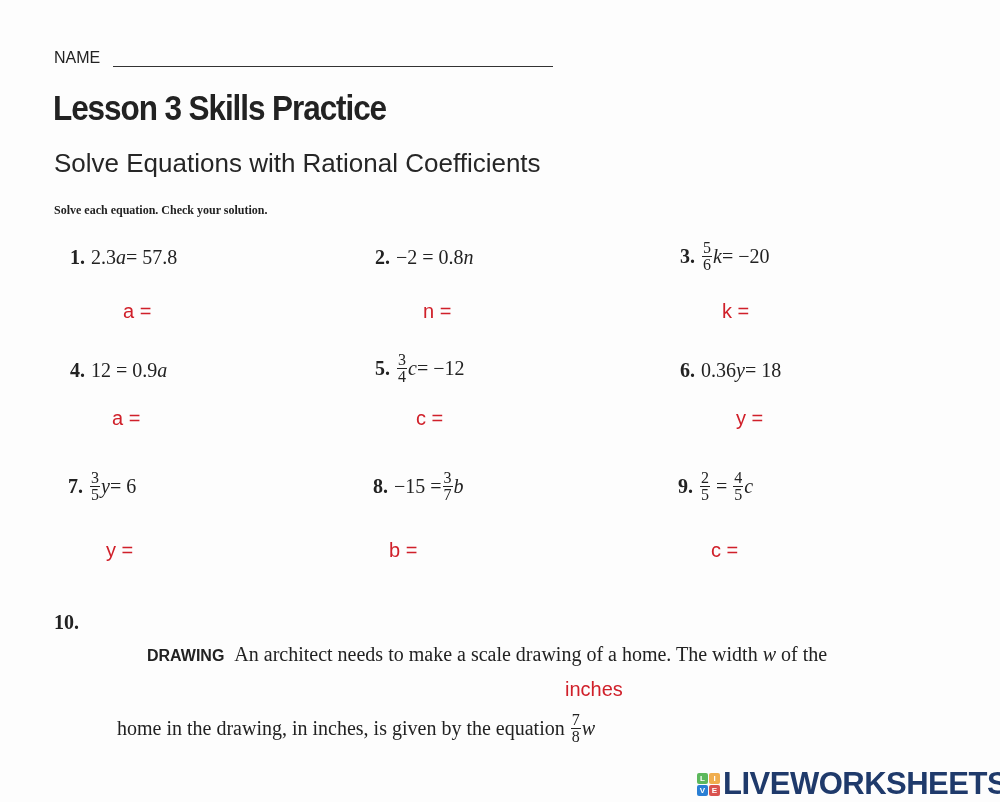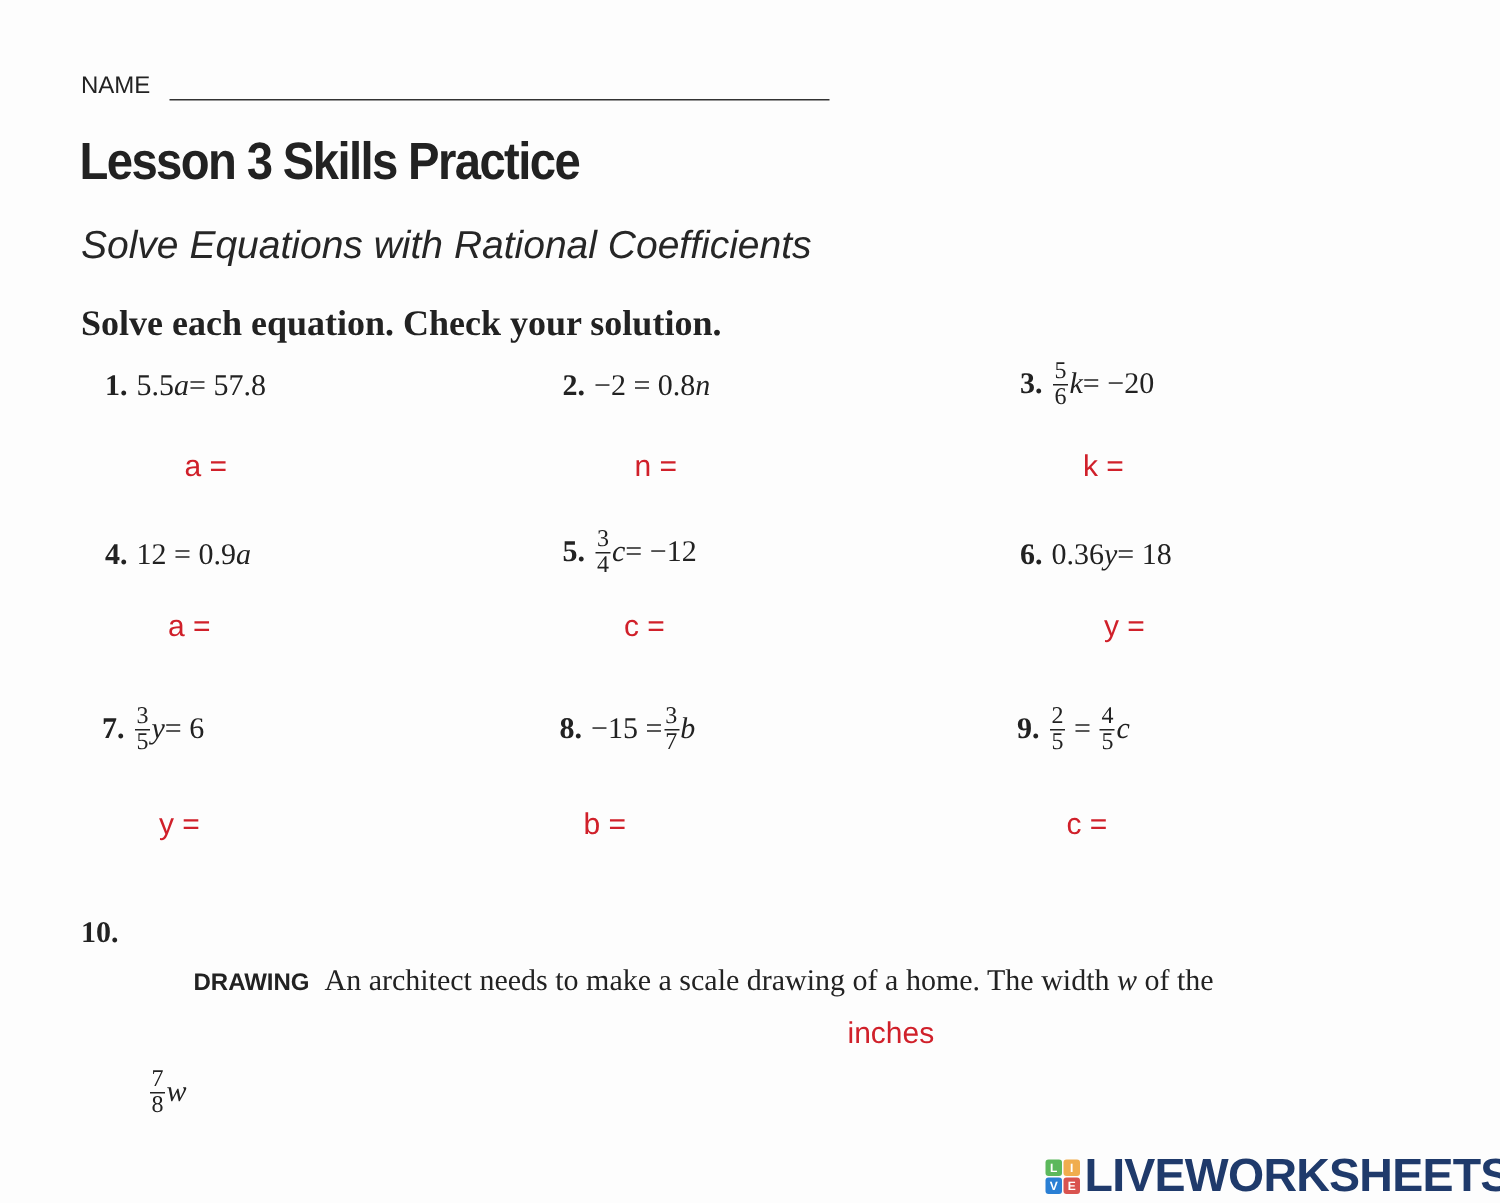--- a/index.html
+++ b/index.html
@@ -5,49 +5,49 @@
   html, body { margin: 0; padding: 0; }
   body {
     width: 1000px; height: 802px; position: relative; overflow: hidden;
     background: #fdfdfd; color: #232323;
     font-family: "Liberation Serif", serif;
   }
   .abs { position: absolute; }
   .name-label { left: 54px; top: 49px; font-family: "Liberation Sans", sans-serif; font-size: 16px; color: #222; }
   .name-line { left: 113px; top: 66px; width: 440px; border-bottom: 1px solid #333; }
   .title { left: 53px; top: 88px; font-family: "Liberation Sans", sans-serif; font-weight: bold; font-size: 35px; letter-spacing: -1.2px; transform: scaleX(0.9); transform-origin: left; color: #222; }
-  .subtitle { left: 54px; top: 148px; font-family: "Liberation Sans", sans-serif; font-style: italic; font-size: 26px; color: #262626; }
-  .instr { left: 54px; top: 203px; font-weight: bold; font-size: 24px; color: #222; }
+  .subtitle { left: 54px; top: 148px; font-family: "Liberation Sans", sans-serif; font-size: 26px; color: #262626; }
+  .instr { left: 54px; top: 203px; font-weight: bold; font-size: 12px; color: #222; }
   .prob { font-size: 20px; color: #222; display: flex; align-items: center; white-space: nowrap; }
   .num { font-weight: bold; margin-right: 6px; }
   .frac { display: inline-flex; flex-direction: column; align-items: center; font-size: 16px; line-height: 16px; margin: 0 1px; }
   .frac .n { border-bottom: 1px solid #222; padding: 0 1px; }
   .var { font-style: italic; }
   .ans { font-family: "Liberation Sans", sans-serif; font-size: 20px; color: #d0202a; font-weight: normal; }
   .p10 { left: 54px; top: 600px; width: 920px; font-size: 20px; line-height: 36px; color: #222; }
   .p10 .num10 { font-weight: bold; font-size: 20px; position: absolute; left: 0; top: 4px; }
-  .p10 .body { margin-left: 45px; }
+  .p10 .body { margin-left: 63px; }
   .drawing { font-family: "Liberation Sans", sans-serif; font-weight: bold; font-size: 16px; }
   .logo { left: 697px; top: 766px; display: flex; align-items: center; }
   .logo-icon { display: grid; grid-template-columns: 11px 11px; grid-gap: 1px; margin-right: 3px; }
   .logo-icon span { width: 11px; height: 11px; font-size: 8px; line-height: 11px; text-align: center; color: #fff; font-family: "Liberation Sans", sans-serif; font-weight: bold; border-radius: 2px; }
   .logo-text { font-family: "Liberation Sans", sans-serif; font-weight: bold; font-size: 31px; color: #1f3a6b; letter-spacing: -0.5px; }
 </style>
 </head>
 <body>
 
 <div class="abs name-label">NAME</div>
 <div class="abs name-line"></div>
 <div class="abs title">Lesson 3 Skills Practice</div>
 <div class="abs subtitle">Solve Equations with Rational Coefficients</div>
 <div class="abs instr">Solve each equation. Check your solution.</div>
 
 <div class="abs prob" style="left:70px;top:246px;">
   <span class="num">1.</span>
-  <span>5.5</span>
+  <span>2.3</span>
     <span class="var">a</span>
     <span> = 57.8</span>
 </div>
 <div class="abs ans" style="left:123px;top:300px;">a =</div>
 
 <div class="abs prob" style="left:375px;top:246px;">
   <span class="num">2.</span>
   <span>−2 = 0.8</span>
     <span class="var">n</span>
 </div>
@@ -127,21 +127,21 @@
 </div>
 <div class="abs ans" style="left:711px;top:539px;">c =</div>
 
 <div class="abs p10">
   <span class="num10">10.</span>
   <div class="body">
     <div style="white-space:pre">
       <span class="drawing">DRAWING</span>&nbsp;&nbsp;<span>An architect needs to make a scale drawing of a home. The width </span><span class="var">w</span><span> of the</span>
     </div>
     <div style="white-space:pre; display:flex; align-items:center;">
-      <span class="frac"><span class="n">7</span><span>8</span></span><span class="var">w</span>
+      <span>home in the drawing, in inches, is given by the equation </span><span class="frac"><span class="n">7</span><span>8</span></span><span class="var">w</span>
     </div>
   </div>
 </div>
 <div class="abs ans" style="left:565px;top:678px;">inches</div>
 
 <div class="abs logo">
   <div class="logo-icon">
     <span style="background:#5cb85c">L</span>
     <span style="background:#f0ad4e">I</span>
     <span style="background:#2a7fd4">V</span>

